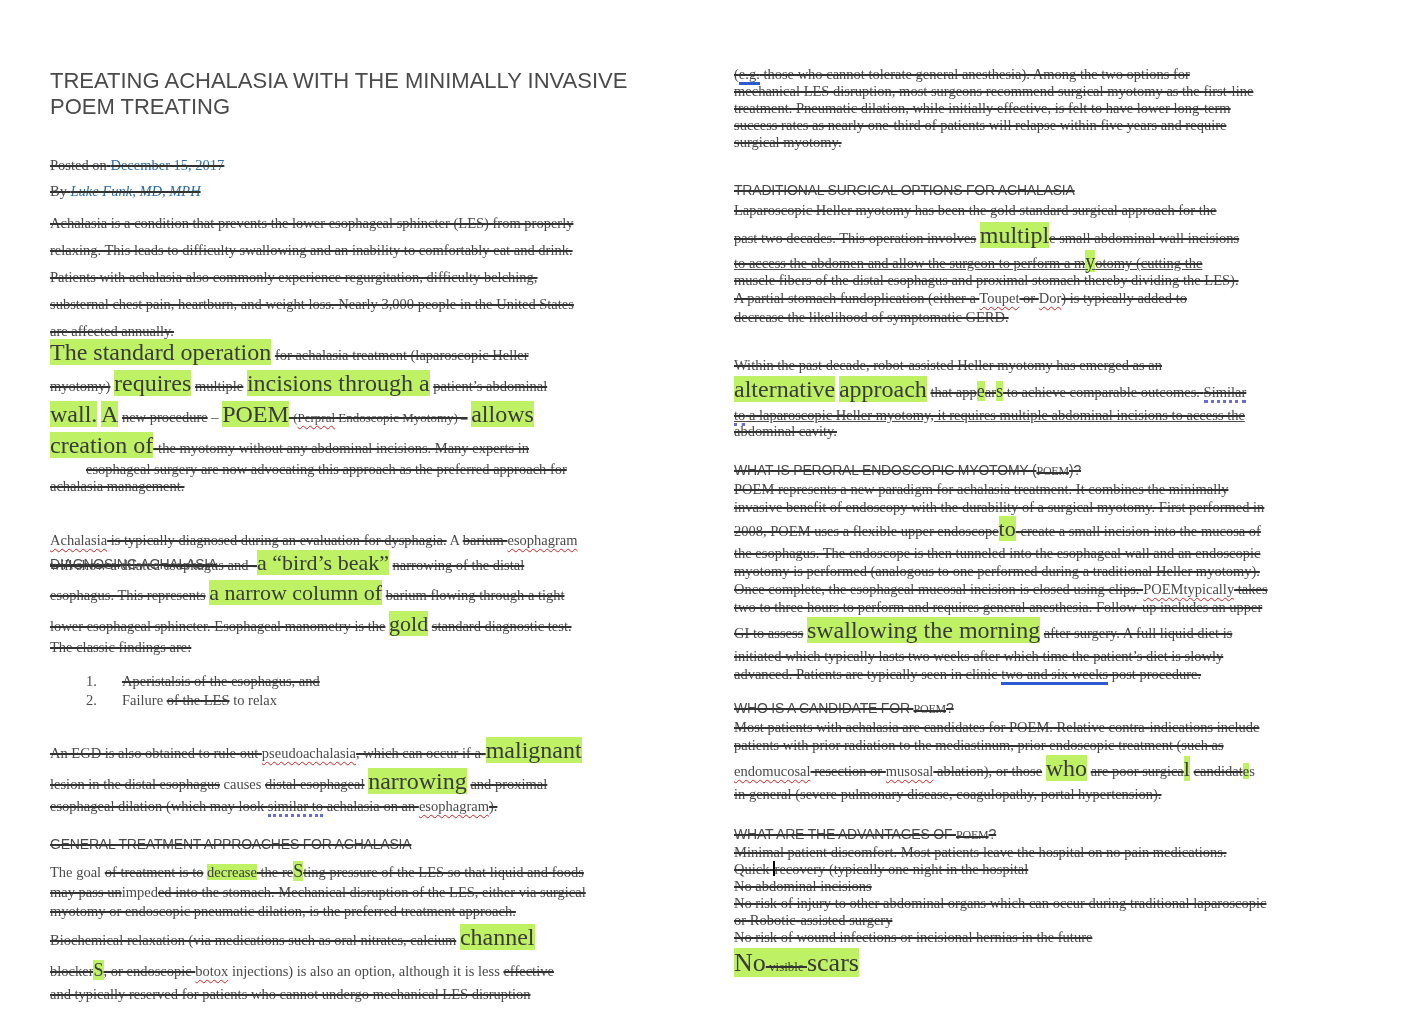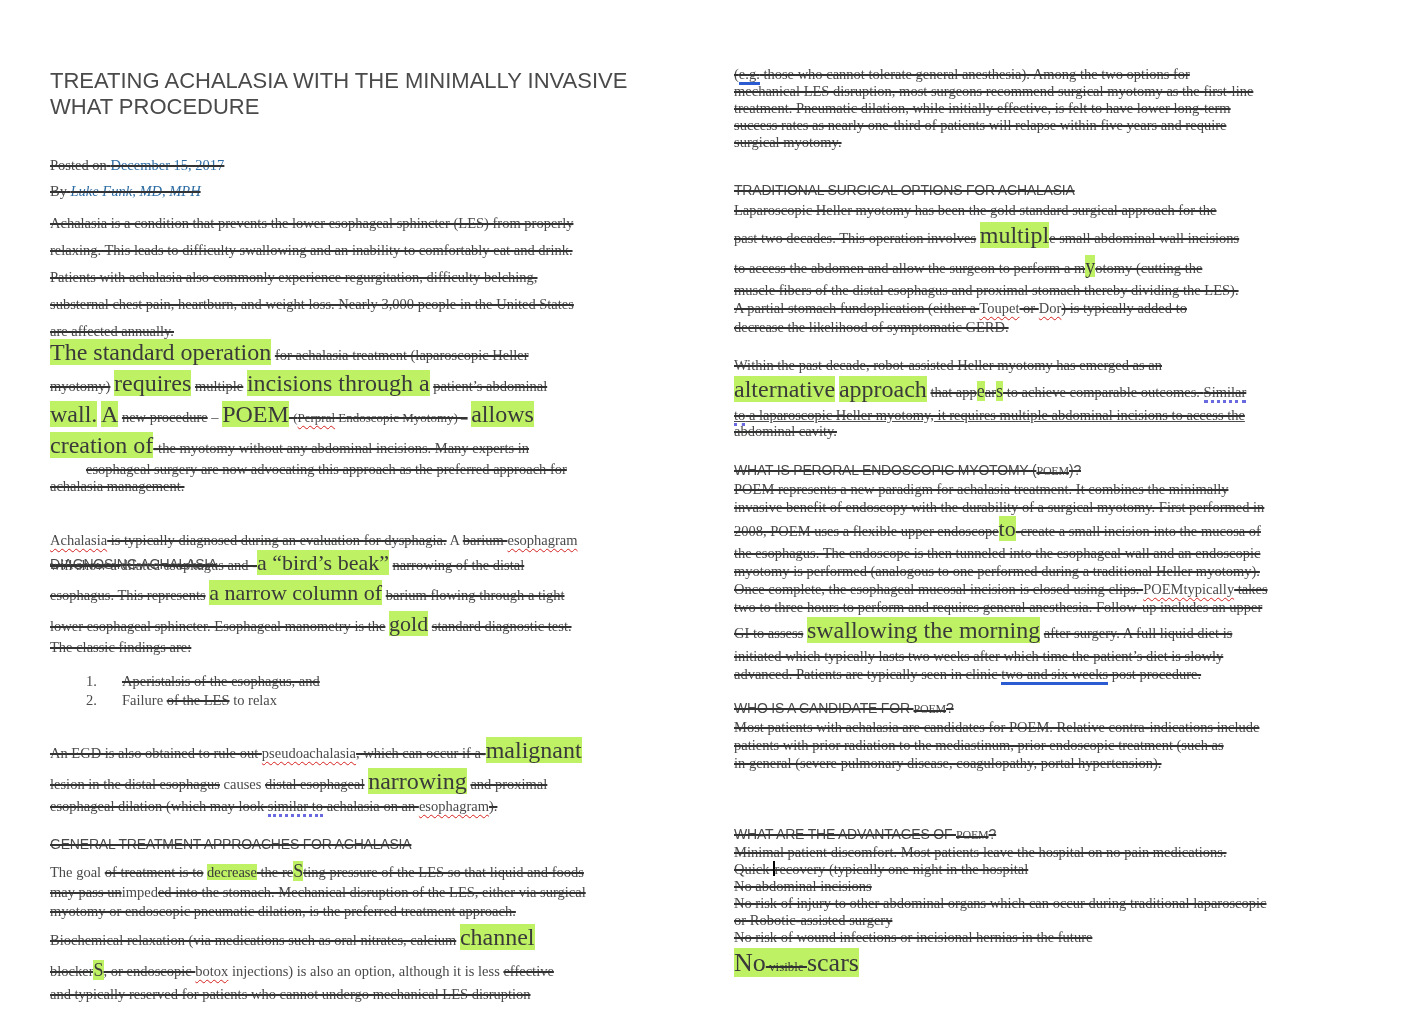--- a/index.html
+++ b/index.html
@@ -25,21 +25,21 @@
   .cursor { display:inline-block; width:1.5px; height:15px; background:#000; vertical-align:-2px; }
   ol { margin:0; padding:0; list-style:none; }
   ol li { white-space:nowrap; }
   ol .num { display:inline-block; width:36px; }
 </style>
 </head>
 <body>
 
 <div class="col" id="colL">
   <div class="blk" style="top:68px;">
-    <h1 class="title"><span>TREATING ACHALASIA WITH THE MINIMALLY INVASIVE</span><br><span>WHAT PROCEDURE</span></h1>
+    <h1 class="title"><span>TREATING ACHALASIA WITH THE MINIMALLY INVASIVE</span><br><span>POEM TREATING</span></h1>
   </div>
 
   <div class="blk body s" style="top:157px;">
     <span>Posted on</span>
     <span class="link">December 15, 2017</span>
   </div>
   <div class="blk body s" style="top:183px;">
     <span>By</span>
     <i class="link">Luke Funk, MD, MPH</i>
   </div>
@@ -98,21 +98,21 @@
     <span class="ln">mechanical LES disruption, most surgeons recommend surgical myotomy as the first-line</span>
     <span class="ln">treatment. Pneumatic dilation, while initially effective, is felt to have lower long-term</span>
     <span class="ln">success rates as nearly one-third of patients will relapse within five years and require</span>
     <span class="ln">surgical myotomy.</span>
   </div>
 
   <div class="blk h2 s" style="top:182px;">TRADITIONAL SURGICAL OPTIONS FOR ACHALASIA</div>
   <div class="blk body" style="top:200px; line-height:26px;">
     <span class="ln s" style="line-height:20px;">Laparoscopic Heller myotomy has been the gold standard surgical approach for the</span>
     <span class="ln" style="line-height:30px;"><span class="s">past two decades. This operation involves</span> <span class="hl big">multipl</span><span class="s">e small abdominal wall incisions</span></span>
-    <span class="ln" style="line-height:26px;"><span class="s">to access the abdomen and allow the surgeon to perform a m</span><span class="hl" style="font-size:20px">y</span><span class="s">otomy  (cutting the</span></span>
+    <span class="ln" style="line-height:16px;text-decoration:underline;"><span class="s">to access the abdomen and allow the surgeon to perform a m</span><span class="hl" style="font-size:20px">y</span><span class="s">otomy  (cutting the</span></span>
     <span class="ln s" style="line-height:18px;">muscle fibers of the distal esophagus and proximal stomach thereby dividing the LES).</span>
     <span class="ln" style="line-height:19px;"><span class="s">A partial stomach fundoplication (either a </span><span class="s sp">Toupet</span><span class="s"> or </span><span class="s sp">Dor</span><span class="s">) is typically added to</span></span>
     <span class="ln s" style="line-height:19px;">decrease the likelihood of symptomatic GERD.</span>
   </div>
 
   <div class="blk body" style="top:356px; line-height:18px;">
     <span class="ln s">Within the past decade, robot-assisted Heller myotomy has emerged as an</span>
     <span class="ln" style="line-height:30px;"><span class="hl big">alternative</span> <span class="hl big">approach</span> <span class="s">that app</span><span class="hl" style="font-size:18px">e</span><span class="s">ar</span><span class="hl" style="font-size:18px">s</span><span class="s"> to achieve comparable outcomes. </span><span class="s gram">Similar</span></span>
     <span class="ln" style="line-height:16px;text-decoration:underline;"><span class="s gram">to</span><span class="s"> a laparoscopic Heller myotomy, it requires multiple abdominal incisions to access the</span></span>
     <span class="ln s" style="line-height:16px;">abdominal cavity.</span>
@@ -129,20 +129,21 @@
     <span class="ln s">two to three hours to perform and requires general anesthesia. Follow-up includes an upper</span>
     <span class="ln" style="line-height:28px;"><span class="s">GI to assess</span> <span class="hl big">swallowing the morning</span> <span class="s">after surgery. A full liquid diet is</span></span>
     <span class="ln s">initiated which typically lasts two weeks after which time the patient’s diet is slowly</span>
     <span class="ln"><span class="s">advanced. Patients are typically seen in clinic </span><span class="s blu">two and six weeks</span><span class="s"> post procedure.</span></span>
   </div>
 
   <div class="blk h2 s" style="top:700px;"><span>WHO IS A CANDIDATE FOR </span><span class="sc">POEM</span><span>?</span></div>
   <div class="blk body" style="top:718px; line-height:18px;">
     <span class="ln s">Most patients with achalasia are candidates for POEM. Relative contra-indications include</span>
     <span class="ln s">patients with prior radiation to the mediastinum, prior endoscopic treatment (such as</span>
+    <span class="ln" style="line-height:28px;"><span class="s sp">endomucosal</span><span class="s"> resection or </span><span class="s sp">musosal</span><span class="s"> ablation), or those</span> <span class="hl big">who</span> <span class="s">are poor surgica</span><span class="hl mid">l</span> <span class="s">candidat</span><span class="hl">e</span><span>s</span></span>
     <span class="ln s">in general (severe pulmonary disease, coagulopathy, portal hypertension).</span>
   </div>
 
   <div class="blk h2 s" style="top:826px;"><span>WHAT ARE THE ADVANTAGES OF </span><span class="sc">POEM</span><span>?</span></div>
   <div class="blk body" style="top:844px; line-height:17px;">
     <span class="ln s">Minimal patient discomfort. Most patients leave the hospital on no pain medications.</span>
     <span class="ln s"><span>Quick </span><span class="cursor"></span><span>recovery (typically one night in the hospital</span></span>
     <span class="ln s">No abdominal incisions</span>
     <span class="ln s">No risk of injury to other abdominal organs which can occur during traditional laparoscopic</span>
     <span class="ln s">or Robotic-assisted surgery</span>

